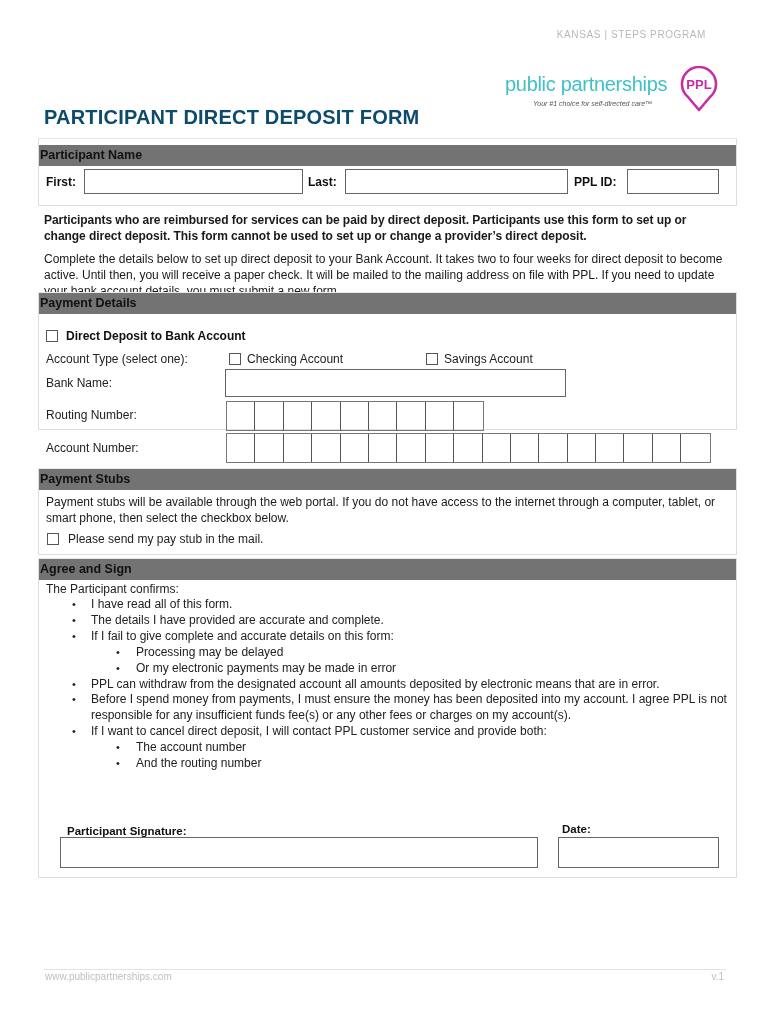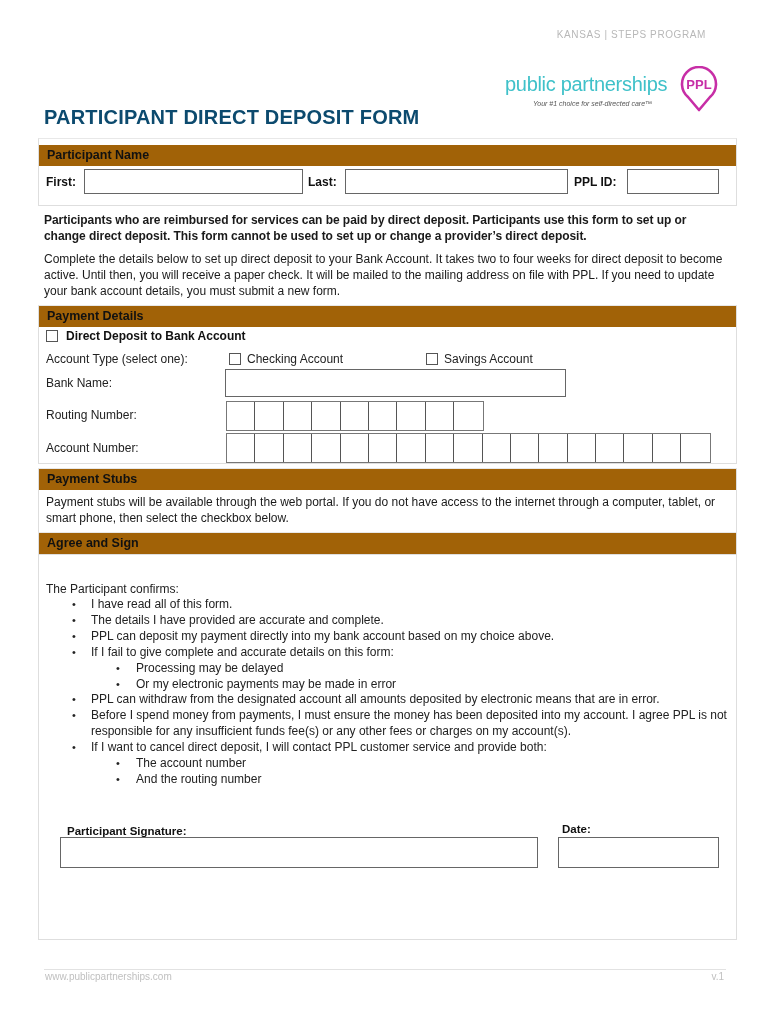--- a/index.html
+++ b/index.html
@@ -8,21 +8,21 @@
 
   .program { position: absolute; top: 29px; right: 64px; font-size: 10px; letter-spacing: 0.6px; color: #b8b8b8; }
   .logo { position: absolute; top: 66px; left: 505px; width: 215px; height: 48px; text-align: right; }
   .logo-word { position: absolute; left: 0; top: 7px; font-size: 20px; color: #3fc1c9; letter-spacing: -0.3px; }
   .logo-tag { position: absolute; left: 28px; top: 34px; font-size: 7px; font-style: italic; color: #555; }
   .logo-pin { position: absolute; left: 174px; top: 0; width: 40px; height: 46px; }
 
   .title { position: absolute; left: 44px; top: 106px; font-size: 20px; font-weight: bold; color: #0c4a6e; letter-spacing: 0.2px; }
 
   .section { position: absolute; left: 38px; width: 699px; border: 1px solid #dedede; border-top-color: #e8e8e8; }
-  .sec-head { background: #a16207; height: 21px; padding-left: 8px; font-size: 12.5px; font-weight: bold; line-height: 21px; color: #111; }
+  .sec-head { background: #737373; height: 21px; padding-left: 1px; font-size: 12.5px; font-weight: bold; line-height: 21px; color: #111; }
 
   .lbl { position: absolute; font-size: 12px; color: #222; }
   .lbl.b { font-weight: bold; color: #111; }
   .field { position: absolute; border: 1px solid #666; background: #fff; }
   .cb { position: absolute; width: 12px; height: 12px; border: 1px solid #555; background: #fff; }
 
   .boxrow { position: absolute; display: flex; border: 1px solid #777; }
   .boxrow .cell { width: 28.4px; height: 28px; border-right: 1px solid #555; }
   .boxrow .cell:last-child { border-right: none; }
 
@@ -62,21 +62,21 @@
 <span class="lbl b" style="left:46px;top:175px;">First:</span>
 <div class="field" style="left:84px;top:169px;width:219px;height:25px;"></div>
 <span class="lbl b" style="left:308px;top:175px;">Last:</span>
 <div class="field" style="left:345px;top:169px;width:223px;height:25px;"></div>
 <span class="lbl b" style="left:574px;top:175px;">PPL ID:</span>
 <div class="field" style="left:627px;top:169px;width:92px;height:25px;"></div>
 
 <div class="para b" style="top:212px;">Participants who are reimbursed for services can be paid by direct deposit. Participants use this form to set up or change direct deposit. This form cannot be used to set up or change a provider’s direct deposit.</div>
 <div class="para" style="top:251px;">Complete the details below to set up direct deposit to your Bank Account. It takes two to four weeks for direct deposit to become active. Until then, you will receive a paper check. It will be mailed to the mailing address on file with PPL. If you need to update your bank account details, you must submit a new form.</div>
 
-<div class="section" style="top:305px;height:159px;">
+<div class="section" style="top:292px;height:138px;">
   <div class="sec-head">Payment Details</div>
 </div>
 <div class="cb" style="left:46px;top:330px;"></div>
 <span class="lbl b" style="left:66px;top:329px;">Direct Deposit to Bank Account</span>
 
 <span class="lbl" style="left:46px;top:352px;">Account Type (select one):</span>
 <div class="cb" style="left:229px;top:353px;"></div>
 <span class="lbl" style="left:247px;top:352px;">Checking Account</span>
 <div class="cb" style="left:426px;top:353px;"></div>
 <span class="lbl" style="left:444px;top:352px;">Savings Account</span>
@@ -118,28 +118,27 @@
   <div class="cell"></div>
 </div>
 
 <div class="section" style="top:468px;height:87px;">
   <div class="sec-head">Payment Stubs</div>
 </div>
 <div class="para" style="left:46px;top:494px;">Payment stubs will be available through the web portal. If you do not have access to the internet through a computer, tablet, or smart phone, then select the checkbox below.</div>
 <div class="cb" style="left:47px;top:533px;"></div>
 <span class="lbl" style="left:68px;top:532px;">Please send my pay stub in the mail.</span>
 
-<div class="section" style="top:532px;height:408px;">
+<div class="section" style="top:558px;height:320px;">
   <div class="sec-head">Agree and Sign</div>
 </div>
 <div class="agree-intro">The Participant confirms:</div>
 <ul class="bul">
   <li>I have read all of this form.</li>
   <li>The details I have provided are accurate and complete.</li>
-  <li>PPL can deposit my payment directly into my bank account based on my choice above.</li>
   <li>If I fail to give complete and accurate details on this form:</li>
   <li class="sub">Processing may be delayed</li>
   <li class="sub">Or my electronic payments may be made in error</li>
   <li>PPL can withdraw from the designated account all amounts deposited by electronic means that are in error.</li>
   <li>Before I spend money from payments, I must ensure the money has been deposited into my account. I agree PPL is not responsible for any insufficient funds fee(s) or any other fees or charges on my account(s).</li>
   <li>If I want to cancel direct deposit, I will contact PPL customer service and provide both:</li>
   <li class="sub">The account number</li>
   <li class="sub">And the routing number</li>
 </ul>
 

